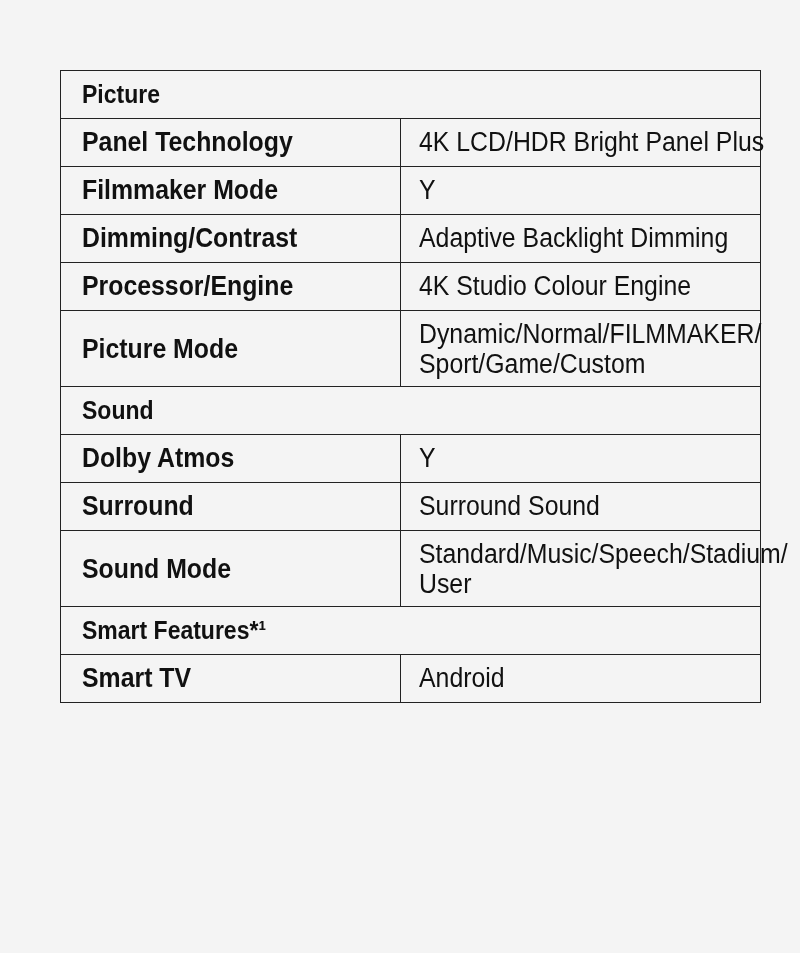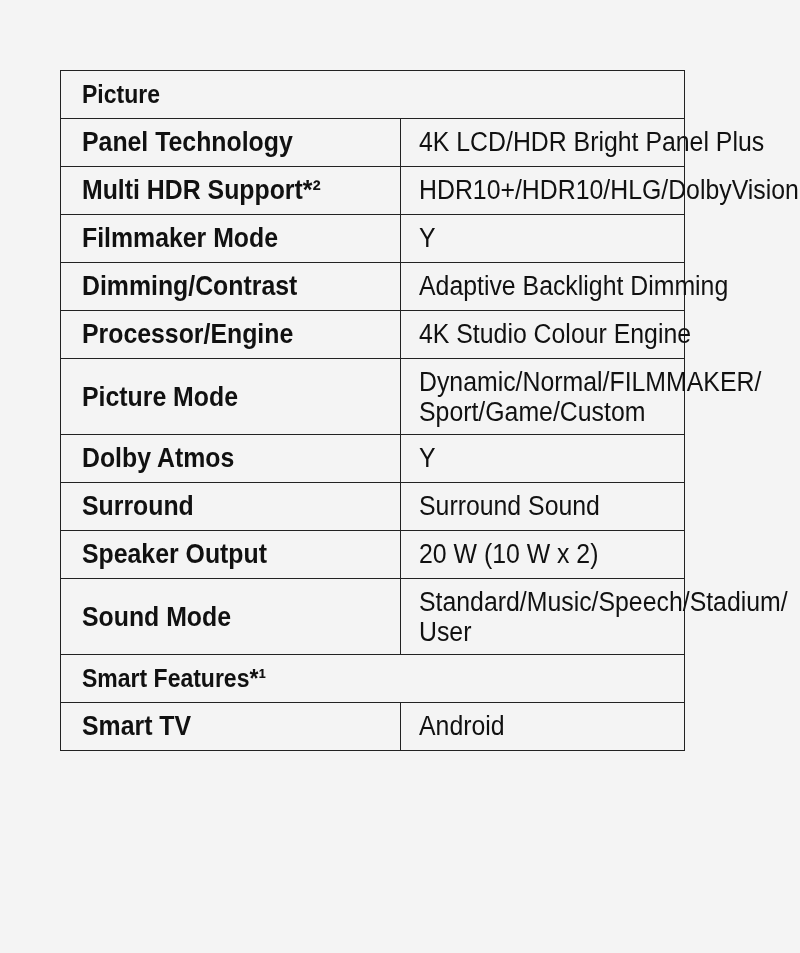--- a/index.html
+++ b/index.html
@@ -1,18 +1,18 @@
 <!DOCTYPE html>
 <html><head>
 <meta charset="utf-8">
 <style>
   html, body { margin:0; padding:0; }
   body { width:800px; height:953px; background:#f4f4f4; position:relative; overflow:hidden;
          font-family:"Liberation Sans", sans-serif; color:#111; }
-  table { position:absolute; left:60px; top:70px; width:625px; border-collapse:collapse; table-layout:fixed; }
+  table { position:absolute; left:60px; top:70px; width:701px; border-collapse:collapse; table-layout:fixed; }
   td { border:1px solid #222; padding:0 0 0 21px; vertical-align:middle; }
   col.c1 { width:340px; }
   .sec td { height:47px; font-size:25px; font-weight:bold; transform-origin:left; }
   .row td { height:47px; font-size:27px; }
   .row td.k { font-weight:bold; }
   .row td.v { padding-left:18px; }
   .row.tall td { height:75px; line-height:30px; }
   .sec td span, .row td span { display:inline-block; transform:scaleX(0.92); transform-origin:left center; white-space:nowrap; }
   .row.tall td.v span { white-space:normal; width:330px; }
 </style>
@@ -26,51 +26,46 @@
     </colgroup>
   <tbody>
     <tr class="sec">
         <td colspan="2"><span>Picture</span></td>
       </tr>
     <tr class="row">
         <td class="k"><span>Panel Technology</span></td>
         <td class="v"><span>4K LCD/HDR Bright Panel Plus</span></td>
       </tr>
     <tr class="row">
-        <td class="k"><span>Multi HDR Support*²</span></td>
-        <td class="v"><span>HDR10+/HDR10/HLG/DolbyVision</span></td>
-      </tr>
-    <tr class="row">
         <td class="k"><span>Filmmaker Mode</span></td>
         <td class="v"><span>Y</span></td>
       </tr>
     <tr class="row">
         <td class="k"><span>Dimming/Contrast</span></td>
         <td class="v"><span>Adaptive Backlight Dimming</span></td>
       </tr>
     <tr class="row">
         <td class="k"><span>Processor/Engine</span></td>
         <td class="v"><span>4K Studio Colour Engine</span></td>
       </tr>
     <tr class="row tall">
         <td class="k"><span>Picture Mode</span></td>
         <td class="v"><span>Dynamic/Normal/FILMMAKER/ Sport/Game/Custom</span></td>
       </tr>
 
+    <tr class="sec">
+        <td colspan="2"><span>Sound</span></td>
+      </tr>
     <tr class="row">
         <td class="k"><span>Dolby Atmos</span></td>
         <td class="v"><span>Y</span></td>
       </tr>
     <tr class="row">
         <td class="k"><span>Surround</span></td>
         <td class="v"><span>Surround Sound</span></td>
-      </tr>
-    <tr class="row">
-        <td class="k"><span>Speaker Output</span></td>
-        <td class="v"><span>20 W (10 W x 2)</span></td>
       </tr>
     <tr class="row tall">
         <td class="k"><span>Sound Mode</span></td>
         <td class="v"><span>Standard/Music/Speech/Stadium/ User</span></td>
       </tr>
 
     <tr class="sec">
         <td colspan="2"><span>Smart Features*¹</span></td>
       </tr>
     <tr class="row">

